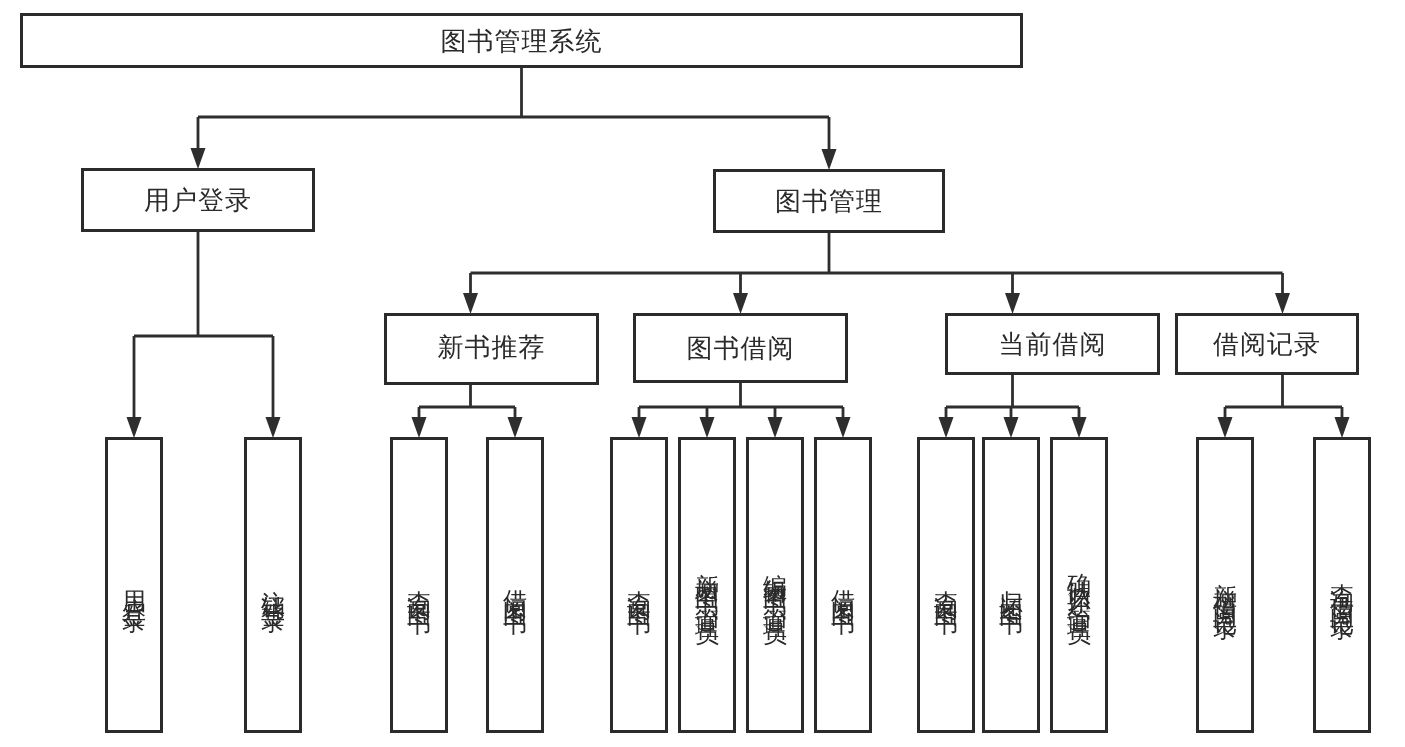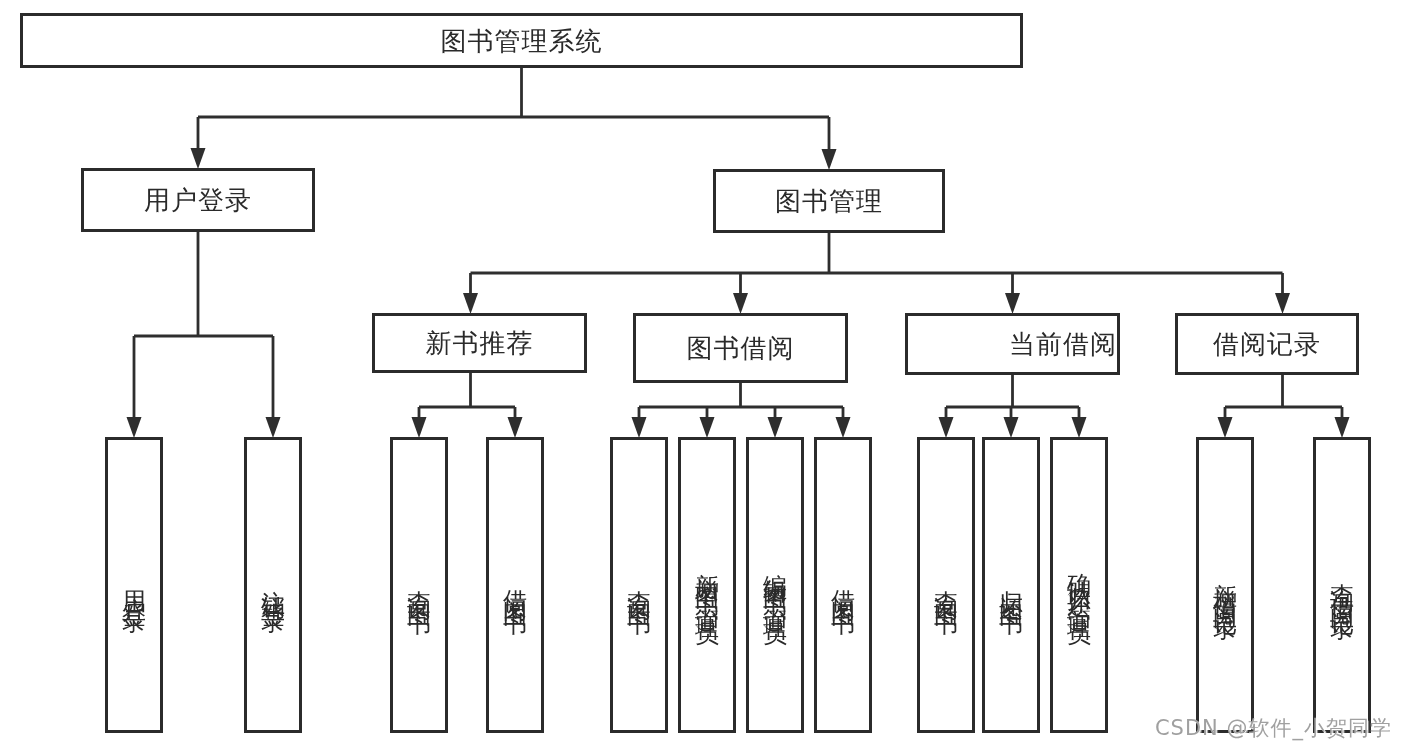--- a/index.html
+++ b/index.html
@@ -114,27 +114,27 @@
   <div id="nodes-layer">
       <div class="node" style="left: 20px; top: 13px; width: 1003px; height: 55px;">
         <span class="label">图书管理系统</span>
       </div>
       <div class="node" style="left: 81px; top: 168px; width: 234px; height: 64px;">
         <span class="label">用户登录</span>
       </div>
       <div class="node" style="left: 713px; top: 169px; width: 232px; height: 64px; text-align: right;">
         <span class="label">图书管理</span>
       </div>
-      <div class="node" style="left: 372px; top: 313px; width: 215px; height: 60px;">
+      <div class="node" style="left: 384px; top: 313px; width: 215px; height: 72px; font-family: Liberation Mono, monospace;">
         <span class="label">新书推荐</span>
       </div>
       <div class="node" style="left: 633px; top: 313px; width: 215px; height: 70px;">
         <span class="label">图书借阅</span>
       </div>
-      <div class="node" style="left: 905px; top: 313px; width: 215px; height: 62px; justify-content: flex-end;">
+      <div class="node" style="left: 945px; top: 313px; width: 215px; height: 62px;">
         <span class="label">当前借阅</span>
       </div>
       <div class="node" style="left: 1175px; top: 313px; width: 184px; height: 62px;">
         <span class="label">借阅记录</span>
       </div>
       <div class="node v" style="left: 105px; top: 437px; width: 58px; height: 296px;">
         <span class="label">用户登录</span>
       </div>
       <div class="node v" style="left: 244px; top: 437px; width: 58px; height: 296px;">
         <span class="label">注销登录</span>
@@ -166,14 +166,13 @@
       <div class="node v" style="left: 1050px; top: 437px; width: 58px; height: 296px;">
         <span class="label">确认归还（管理员）</span>
       </div>
       <div class="node v" style="left: 1196px; top: 437px; width: 58px; height: 296px;">
         <span class="label">新增借阅记录</span>
       </div>
       <div class="node v" style="left: 1313px; top: 437px; width: 58px; height: 296px;">
         <span class="label">查询借阅记录</span>
       </div>
     </div>
-  <div id="watermark">CSDN @软件_小贺同学</div>
 </div>
 
 </body></html>

